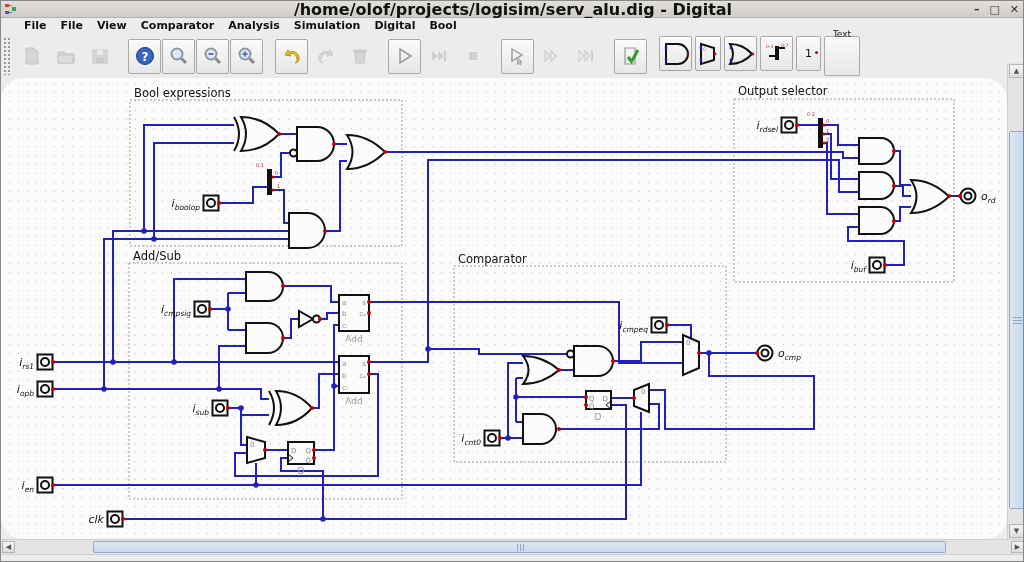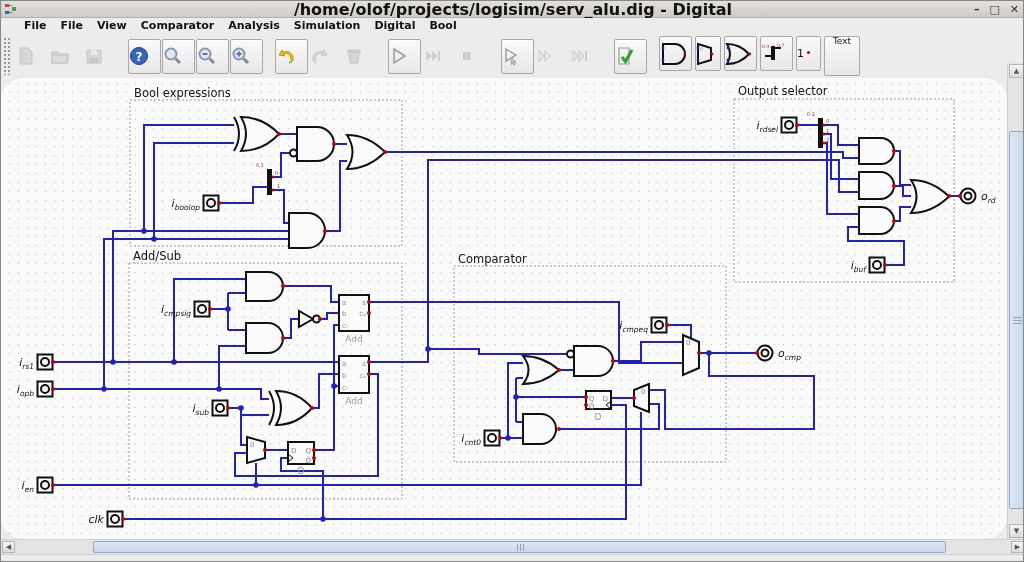--- a/index.html
+++ b/index.html
@@ -21,21 +21,21 @@
              display:flex; align-items:center; padding-left:16px; }
   #menubar .mitem { font-size:11px; font-weight:bold; color:#111; padding:0 7px; height:16px;
                     line-height:16px; }
   
   #toolbar { position:absolute; left:0; top:33px; width:1006px; height:44px; background:#ececec;
              display:flex; align-items:center; }
   #tb-handle { width:9px; height:38px; margin:0 3px 0 2px;
                background-image:radial-gradient(#9a9a9a 1px, transparent 1.1px);
                background-size:4px 4px; }
   .tgroup { display:flex; gap:1px; margin-right:12px; }
-  .tbtn { width:33px; height:35px; display:flex; align-items:center; justify-content:flex-start;
+  .tbtn { width:33px; height:35px; display:flex; align-items:center; justify-content:center;
           background:transparent; border:1px solid transparent; border-radius:2px;gap:41px; }
   .tbtn.en { background:linear-gradient(#fafafa,#e7e7e7); border:1px solid #a8a8a8;
              box-shadow:inset 0 1px 0 #fff; }
   .tbtn.dis { opacity:.42; }
   .tbtn svg { display:block; }
   .tbtn.tall { height:40px; width:36px; flex-direction:column; font-size:9px; }
   .tbtn.tall .tlabel { font-size:9px; color:#222; line-height:9px; }
   .tbtn.tall .tbox { width:24px; height:22px; border:1px dashed #666; margin-top:1px; }
   .constlbl { font-size:11px; color:#111; position:relative; }
   .constlbl:after { content:""; position:absolute; right:-6px; top:4px; width:3px; height:3px;

